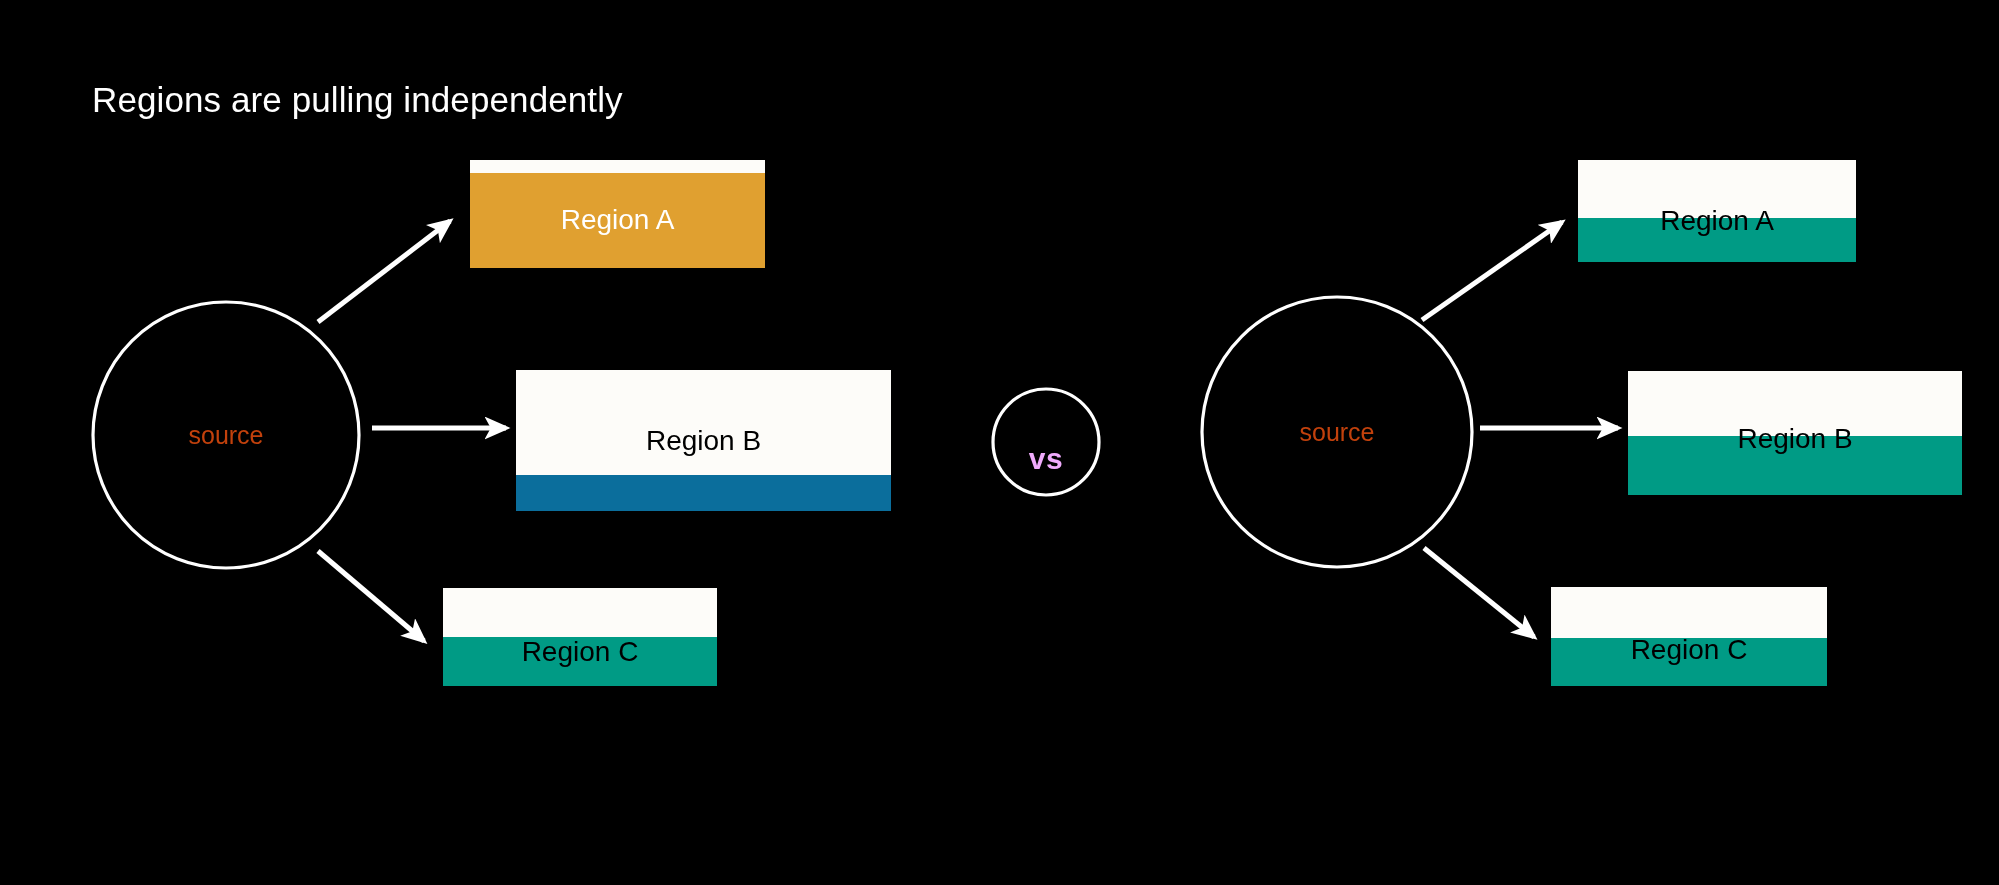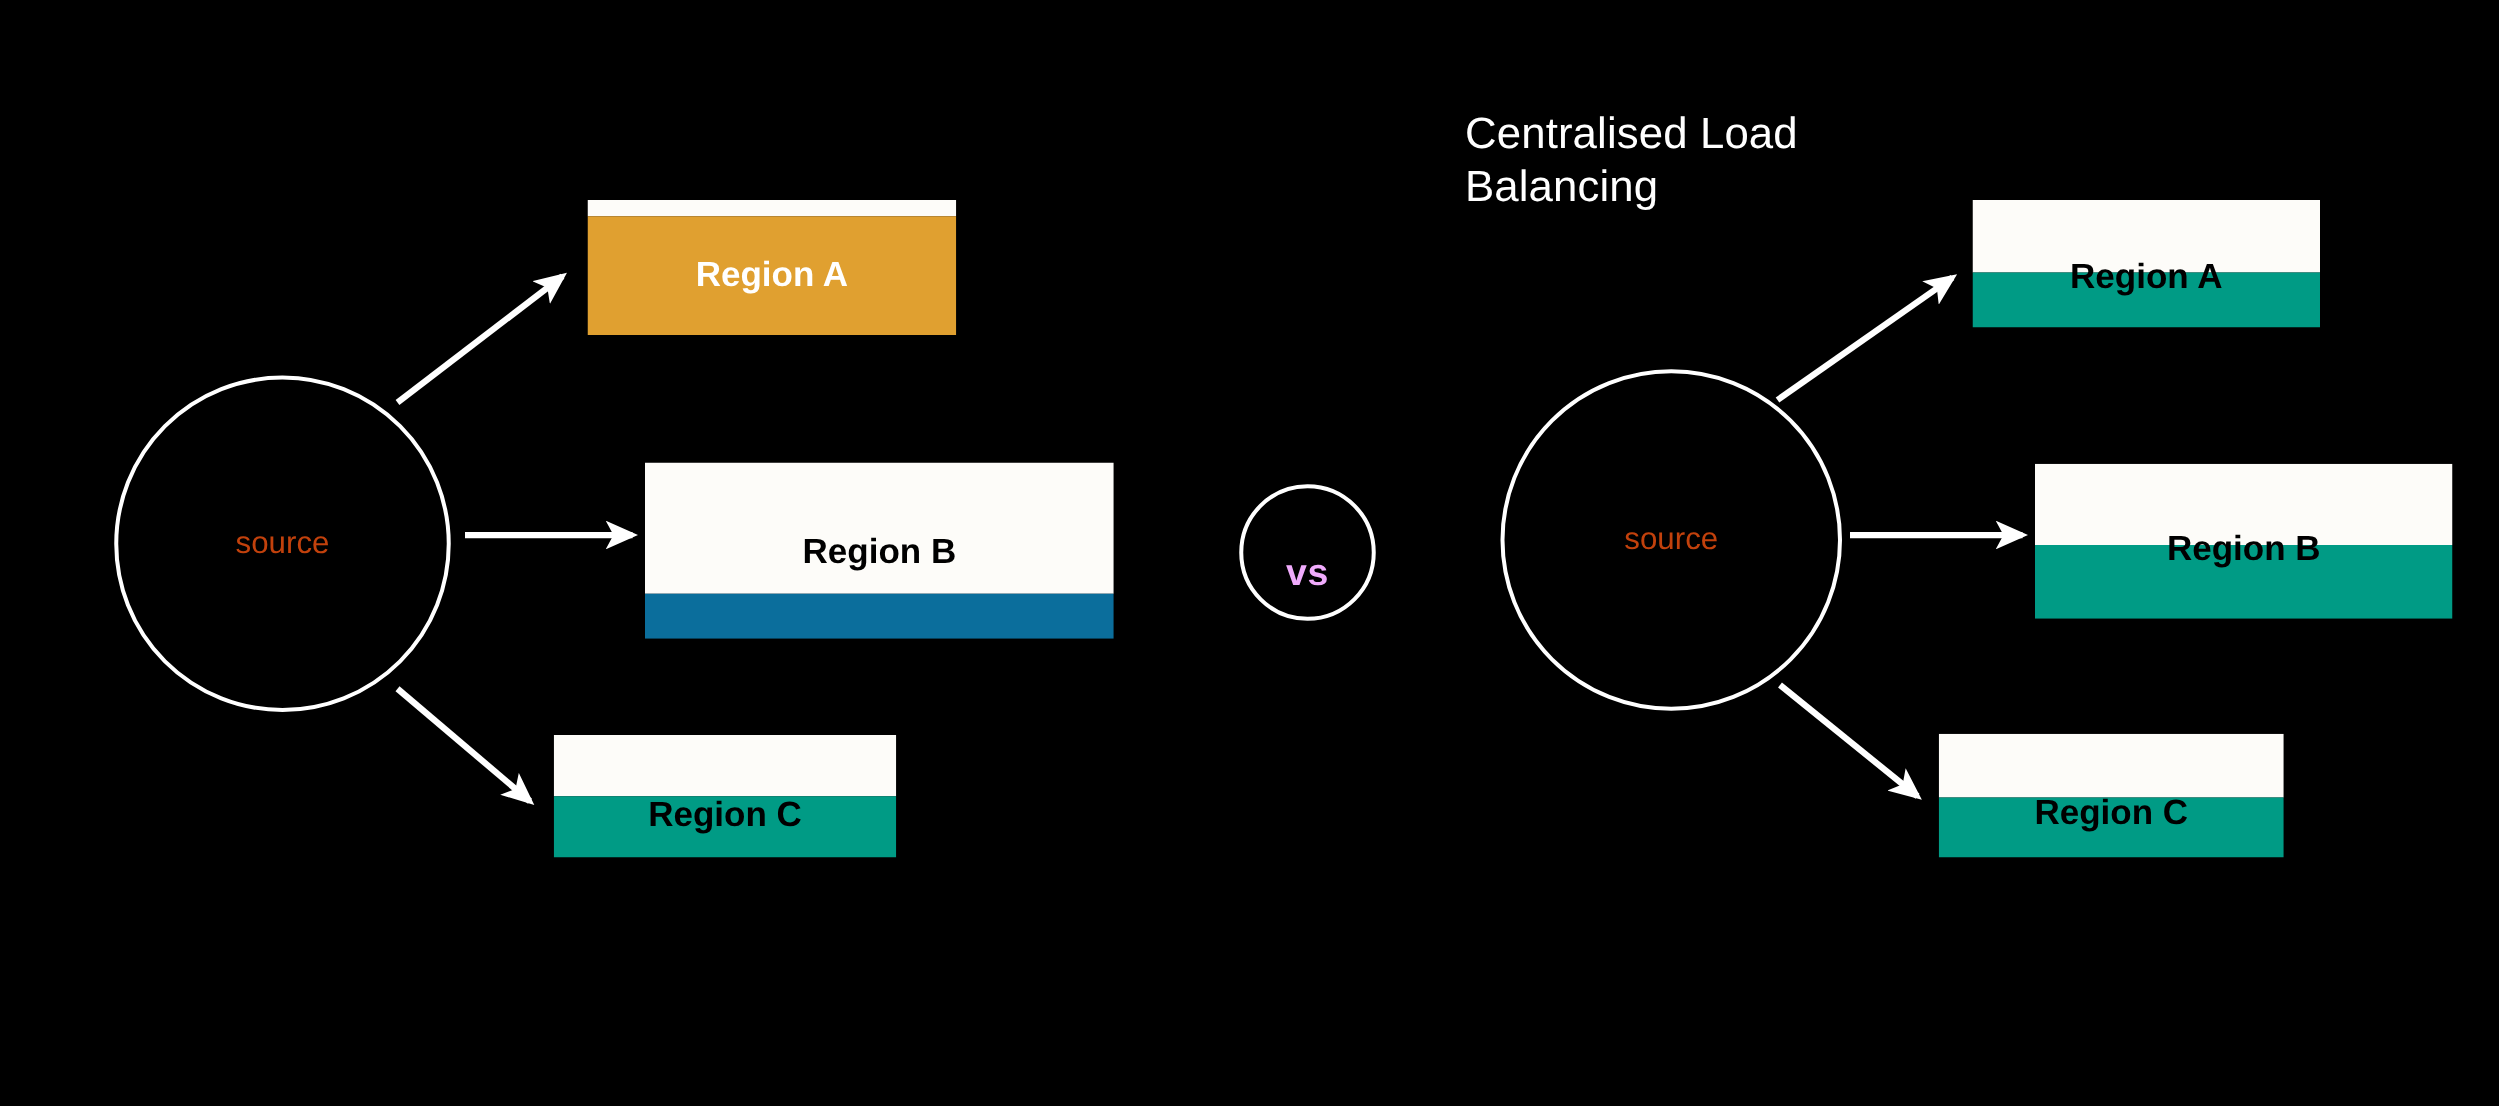--- a/index.html
+++ b/index.html
@@ -65,21 +65,21 @@
     flex-direction: column;
     overflow: hidden;
   }
   .seg { width: 100%; }
   .region-label {
     position: absolute;
     left: 0;
     right: 0;
     text-align: center;
     font-size: 28px;
-    font-weight: 700;
+    font-weight: 400;
     white-space: nowrap;
     transform: translateY(-50%);
   }
   .label-dark  { color: #000000; }
   .label-light { color: #ffffff; }
 </style>
 </head>
 <body>
 
 <div id="canvas">
@@ -100,23 +100,22 @@
         <line x1="372" y1="428" x2="506" y2="428" stroke="#ffffff" stroke-width="5" marker-end="url(#arrowhead)"></line>
         <line x1="318" y1="551" x2="424" y2="641" stroke="#ffffff" stroke-width="5" marker-end="url(#arrowhead)"></line>
       </g>
     <g id="right-arrows">
         <line x1="1422" y1="320" x2="1562" y2="222" stroke="#ffffff" stroke-width="5" marker-end="url(#arrowhead)"></line>
         <line x1="1480" y1="428" x2="1618" y2="428" stroke="#ffffff" stroke-width="5" marker-end="url(#arrowhead)"></line>
         <line x1="1424" y1="548" x2="1534" y2="637" stroke="#ffffff" stroke-width="5" marker-end="url(#arrowhead)"></line>
       </g>
   </svg>
 
+  <div class="panel-title" id="title-left">Regions are pulling independently</div>
 
-  <div class="panel-title" id="title-right">Centralised Load
-Balancing</div>
 
   <div class="source-label" id="left-source-label" style="left: 226px; top: 435px;">source</div>
 
   <div class="source-label" id="right-source-label" style="left: 1337px; top: 432px;">source</div>
 
   <div class="vs-label" id="vs-text" style="left: 1046px; top: 443px;">vs</div>
 
   <div id="left-regions">
       <div class="region-box" style="left: 470px; top: 160px; width: 295px; height: 108px;">
         <div class="seg" style="background: rgb(253, 252, 249); height: 13px; flex: 0 0 13px;"></div>

